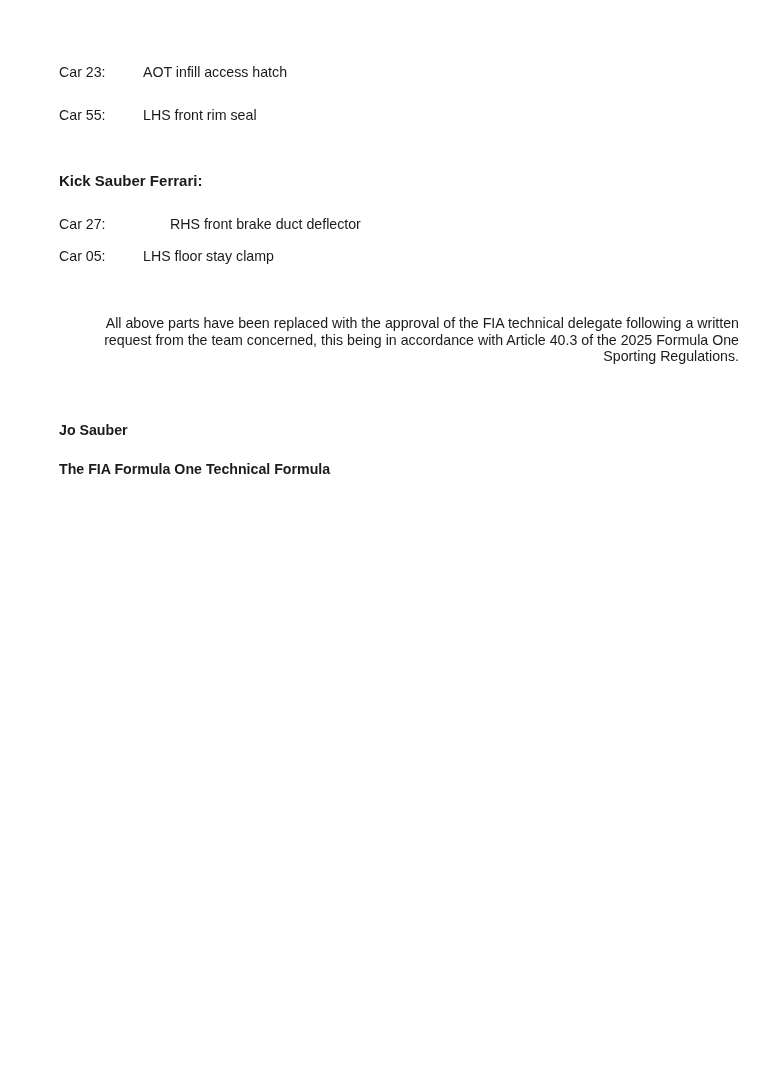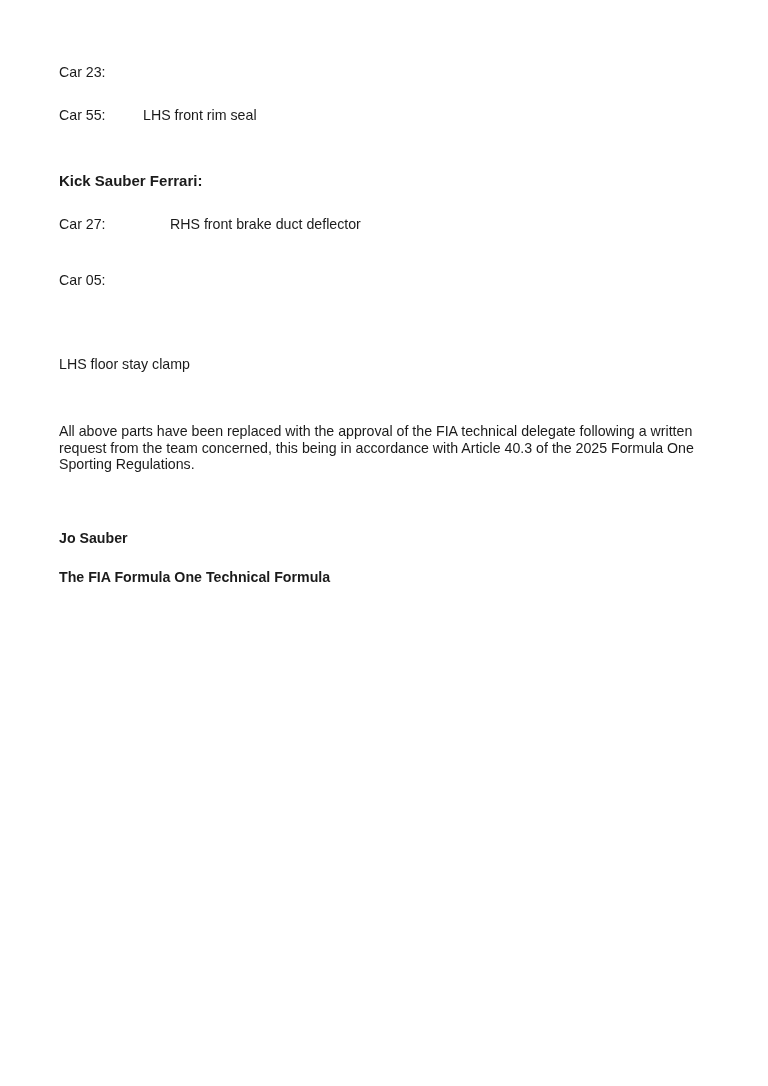--- a/index.html
+++ b/index.html
@@ -28,33 +28,34 @@
   }
   .entry { display: flex; }
   .car-label { flex: 0 0 84px; }
   .part { flex: 1 1 auto; }
 
   .first-entry   { margin-top: 64px; }
   .second-entry  { margin-top: 27px; }
   .team-heading  { margin: 49px 0 10px 0; font-weight: bold; font-size: 15px; line-height: 16.3px; }
   .third-entry   { margin-top: 27px; gap: 27px; }
   .part-line2    { margin-top: 5px; margin-left: 79px; }
-  .fourth-entry  { margin-top: 40px; flex-direction: column; }
-  .closing       { margin: 51px 0 0 0; width: 680px; }
+  .fourth-entry  { margin-top: 16px; }
+  .closing       { margin: 51px 0 0 0; width: 680px; text-align: right; }
   .sig-name      { margin-top: 58px; font-weight: bold; }
   .sig-title     { margin-top: 22px; font-weight: bold; }
 </style>
 </head>
 <body>
 
 <div class="page">
   <div class="content">
 
     <div class="entry first-entry">
       <span class="car-label">Car 23:</span>
+      <span class="part">AOT infill access hatch</span>
     </div>
 
     <div class="entry second-entry">
       <span class="car-label">Car 55:</span>
       <span class="part">LHS front rim seal</span>
     </div>
 
     <div class="team-heading">Kick Sauber Ferrari:</div>
 
     <div class="entry third-entry">

